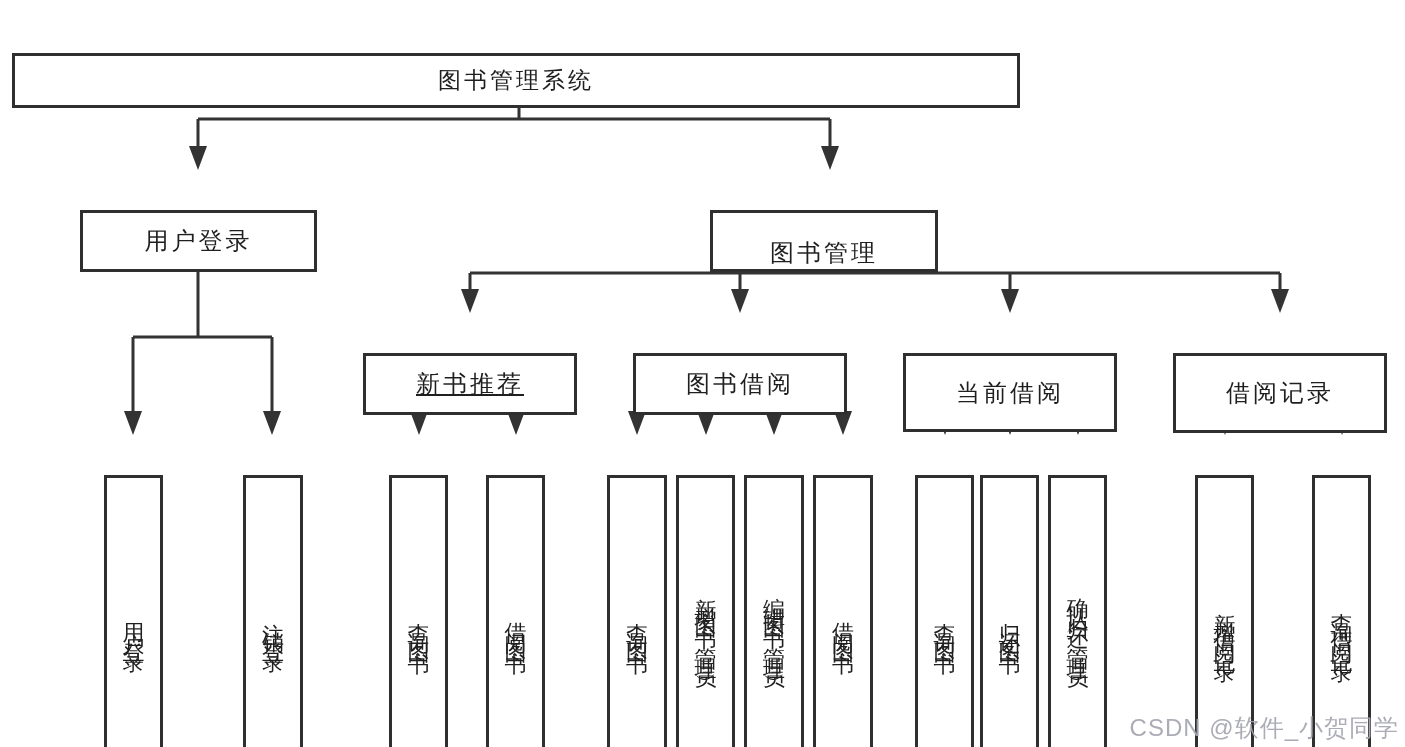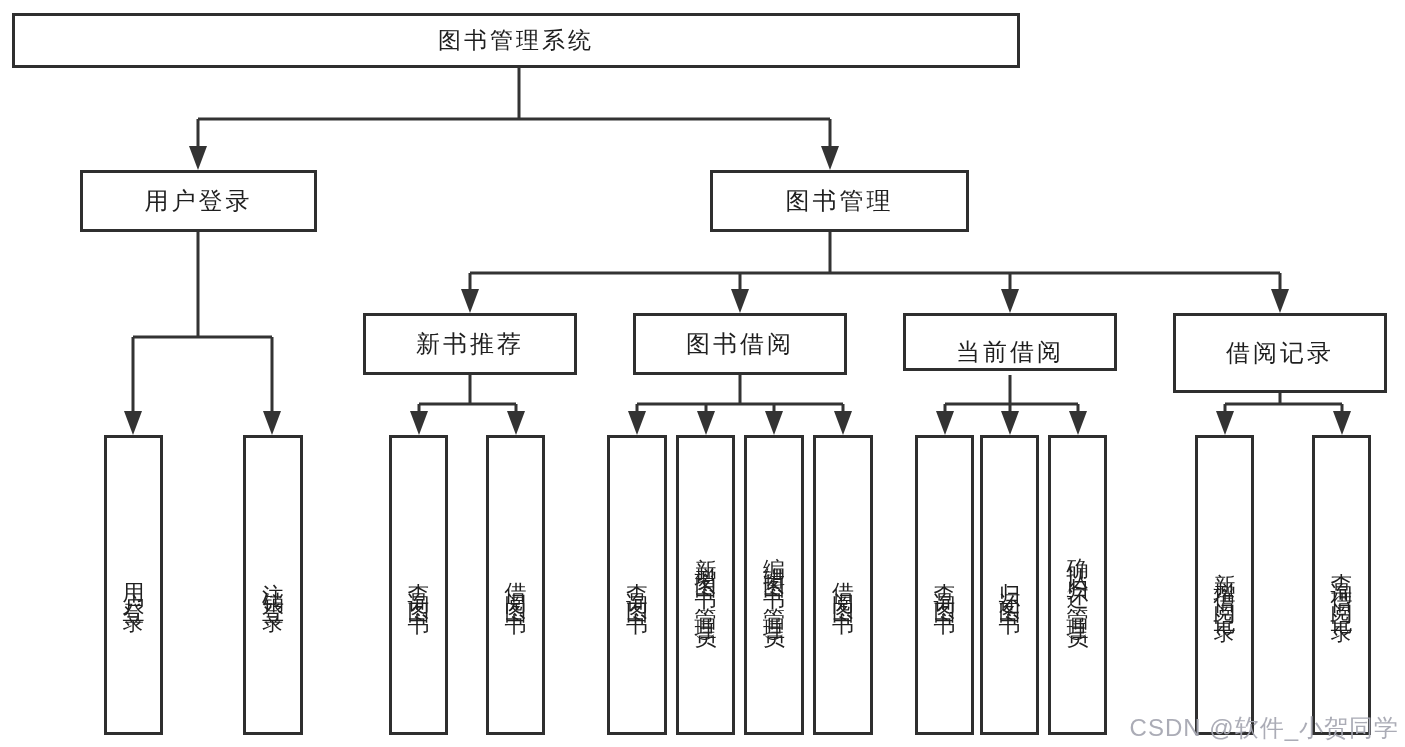--- a/index.html
+++ b/index.html
@@ -6,20 +6,21 @@
   body{font-family:"Liberation Sans","DejaVu Sans",sans-serif;}
   .canvas{
     position:relative;width:1405px;height:747px;background:#ffffff;overflow:hidden;
   }
   .connectors{position:absolute;left:0;top:0;z-index:1;}
   .node{
     position:absolute;z-index:2;box-sizing:border-box;
     background:#ffffff;border:3px solid #2f2f2f;
     display:flex;align-items:center;justify-content:center;
     color:#1f1f1f;
+    margin-top:40px;
   }
   .hlabel{font-size:24px;letter-spacing:3px;white-space:nowrap;}
   .root .hlabel{font-size:23px;}
   .leaf .vlabel{
     writing-mode:vertical-rl;
     text-orientation:mixed;
     font-size:22px;
     line-height:1;
     letter-spacing:10px;
     white-space:nowrap;
@@ -57,31 +58,31 @@
              M1333 411 L1351 411 L1342 435 Z" fill="#333333" stroke="none"></path>
   </svg>
 
   <div class="node root" style="left:12px;top:13px;width:1008px;height:55px;">
     <span class="hlabel">图书管理系统</span>
   </div>
 
   <div class="node" style="left:80px;top:170px;width:237px;height:62px;">
     <span class="hlabel">用户登录</span>
   </div>
-  <div class="node" style="left:710px;top:170px;width:259px;height:62px;">
+  <div class="node" style="left:710px;top:170px;width:228px;height:62px;align-items:flex-end;">
     <span class="hlabel">图书管理</span>
   </div>
 
-  <div class="node" style="left:363px;top:313px;width:214px;height:62px;">
+  <div class="node" style="left:363px;top:313px;width:214px;height:62px;text-decoration:underline;">
     <span class="hlabel">新书推荐</span>
   </div>
   <div class="node" style="left:633px;top:313px;width:214px;height:62px;">
     <span class="hlabel">图书借阅</span>
   </div>
-  <div class="node" style="left:903px;top:313px;width:214px;height:58px;align-items:flex-end;">
+  <div class="node" style="left:903px;top:313px;width:214px;height:79px;">
     <span class="hlabel">当前借阅</span>
   </div>
   <div class="node" style="left:1173px;top:313px;width:214px;height:80px;">
     <span class="hlabel">借阅记录</span>
   </div>
 
   <div class="node leaf" style="left:104px;top:435px;width:59px;height:300px;">
     <span class="vlabel">用户登录</span>
   </div>
   <div class="node leaf" style="left:243px;top:435px;width:60px;height:300px;">

